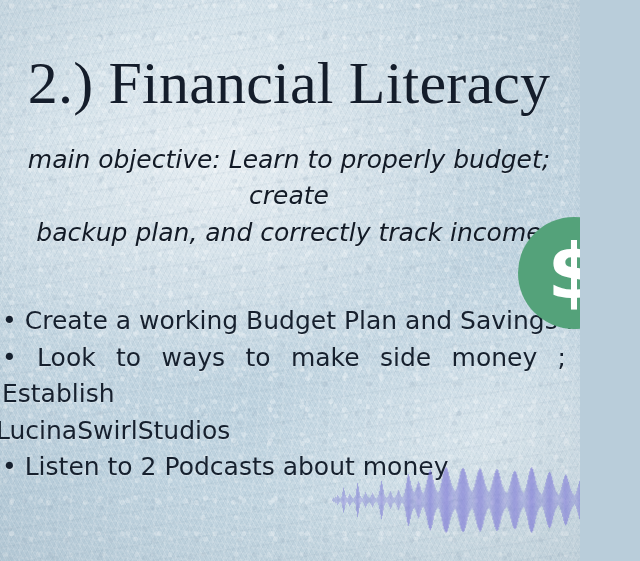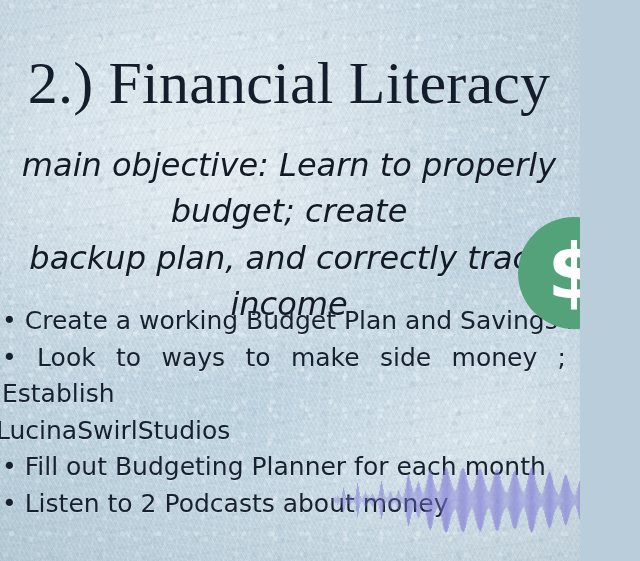--- a/index.html
+++ b/index.html
@@ -81,21 +81,21 @@
     text-shadow: 0 1px 1px rgba(255,255,255,.35);
   }
 
   .subtitle {
     position: absolute;
     left: 0; right: 2px;
     top: 142px;
     text-align: center;
     font-family: "DejaVu Sans", sans-serif;
     font-style: italic;
-    font-size: 32px;
+    font-size: 25px;
     line-height: 1.45;
     color: #121a26;
     padding: 0 14px;
     text-shadow: 0 1px 1px rgba(255,255,255,.3);
   }
 
   .bullets {
     position: absolute;
     left: 2px;
     right: 12px;
@@ -171,21 +171,20 @@
 
     <div class="subtitle">
       <div>main objective: Learn to properly budget; create</div>
       <div>backup plan, and correctly track income</div>
     </div>
 
     <div class="bullets" id="bullet-list">
         <span class="bullet-line">• Create a working Budget Plan and Savings Fund</span>
         <span class="bullet-line justified">• Look to ways to make side money ; Establish</span>
         <span class="bullet-cont">LucinaSwirlStudios</span>
-        <span class="bullet-line">• Fill out Budgeting Planner for each month</span>
         <span class="bullet-line">• Listen to 2 Podcasts about money</span>
       </div>
 
     <div class="dollar-badge">
       <span class="glyph">$</span>
     </div>
 
     <div class="waveform" id="waveform"><svg width="300" height="68" viewBox="0 0 300 68">
           <rect x="0.05" y="32.87" width="0.90" height="2.25" fill="#7b76d6" opacity="0.358"></rect>
           <rect x="1.05" y="31.75" width="0.90" height="4.50" fill="#7b76d6" opacity="0.376"></rect>

